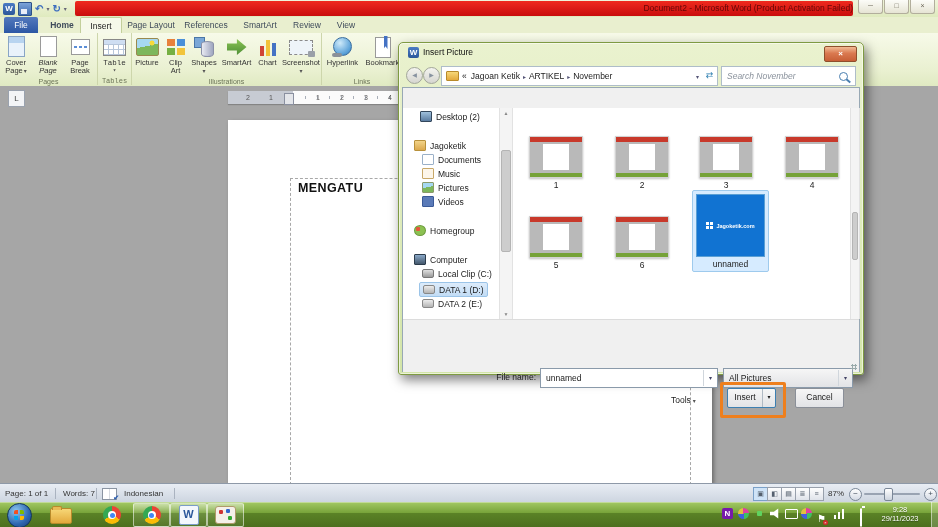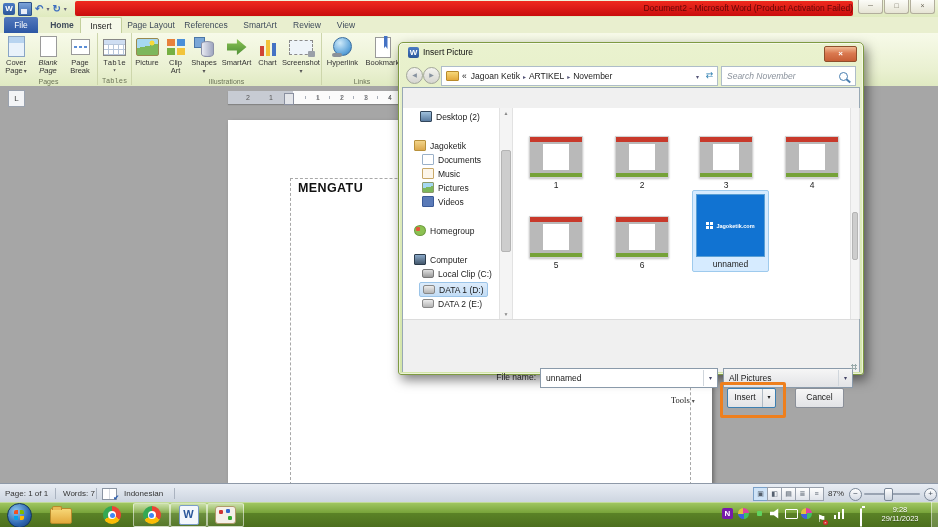--- a/index.html
+++ b/index.html
@@ -568,21 +568,21 @@
       <div class="d-footer">
         <span class="abs" style="left:60px;top:52px;width:73px;text-align:right;position:absolute;">File name:</span>
         <div class="combo" style="left:137px;top:48px;width:176px;">
           <span class="val">unnamed</span>
           <span class="dd">▾</span>
         </div>
         <div class="combo combo-grad" style="left:320px;top:48px;width:128px;">
           <span class="val">All Pictures</span>
           <span class="dd">▾</span>
         </div>
-        <div class="tb-item" style="left:268px;top:75px;color:#1a1a1a;position:absolute;font-family:Liberation Serif, serif;">
+        <div class="tb-item" style="left:268px;top:75px;color:#1a1a1a;position:absolute;">
           <span>Tools</span>
             <span class="da">▾</span>
         </div>
         <div class="annot" style="left:317px;top:62px;width:60px;height:30px;"></div>
         <div class="btn btn-default" style="left:324px;top:68px;width:47px;display:flex;">
           <span style="flex:1;line-height:17px;">Insert</span>
           <span class="dd" style="border-left:1px solid #b0bac4;width:12px;font-size:6px;line-height:17px;">▾</span>
         </div>
         <div class="btn" style="left:392px;top:68px;width:47px;line-height:17px;">Cancel</div>
         <div class="grip"></div>

